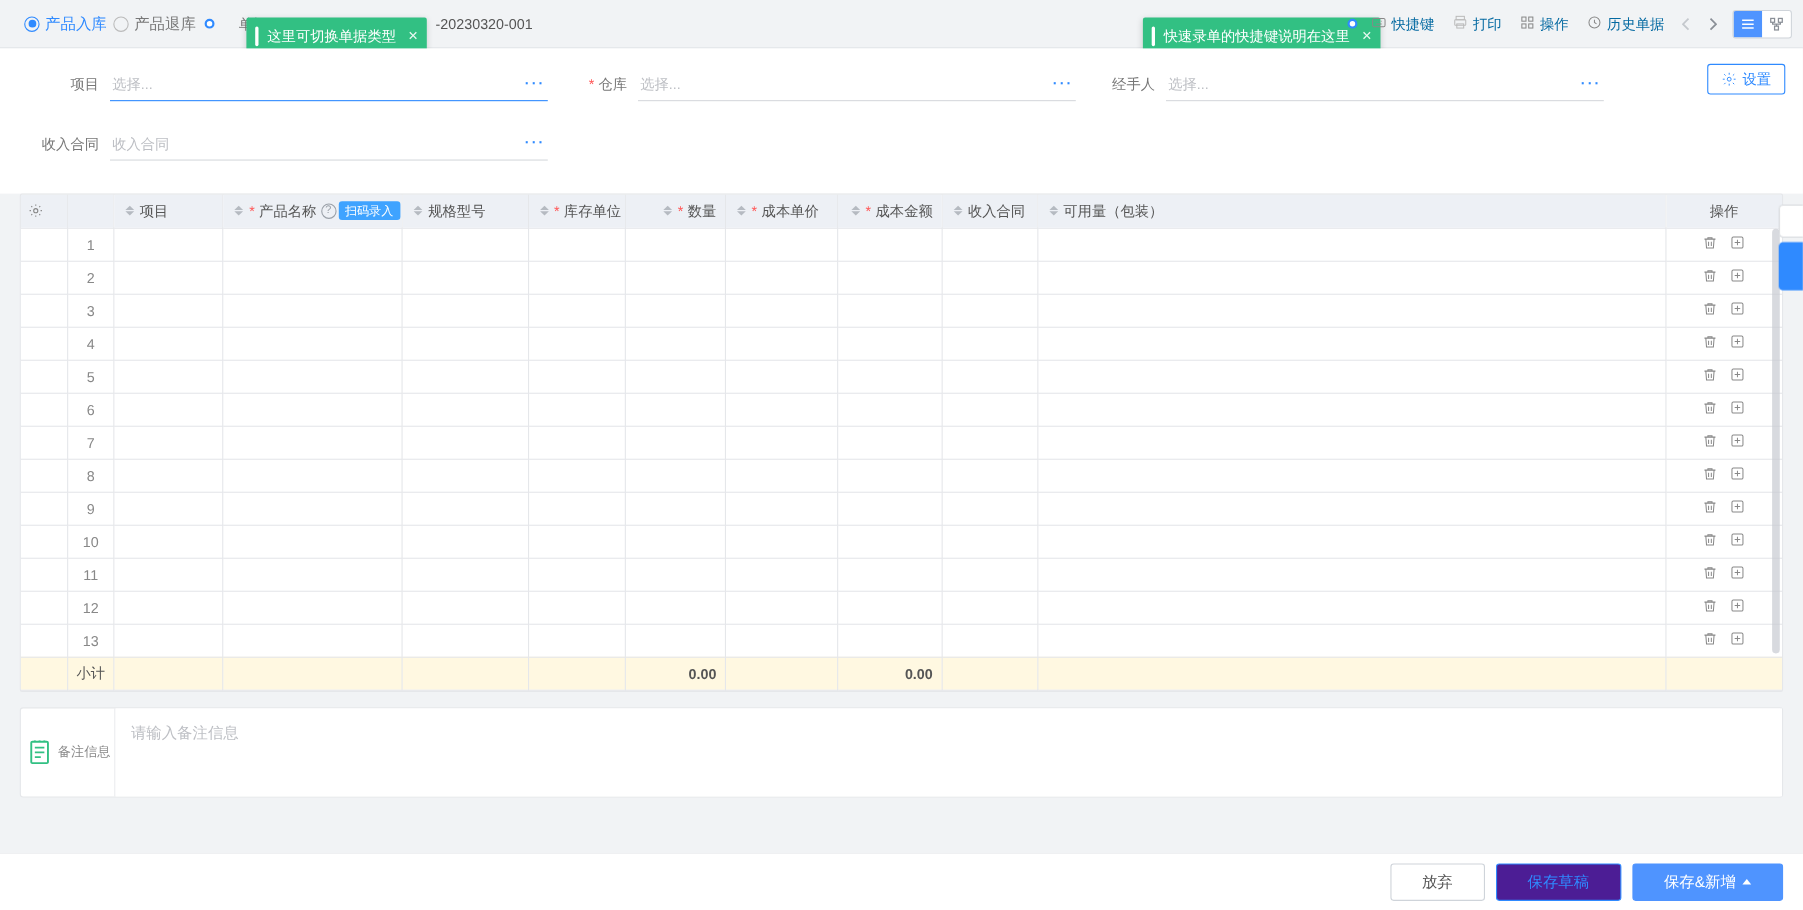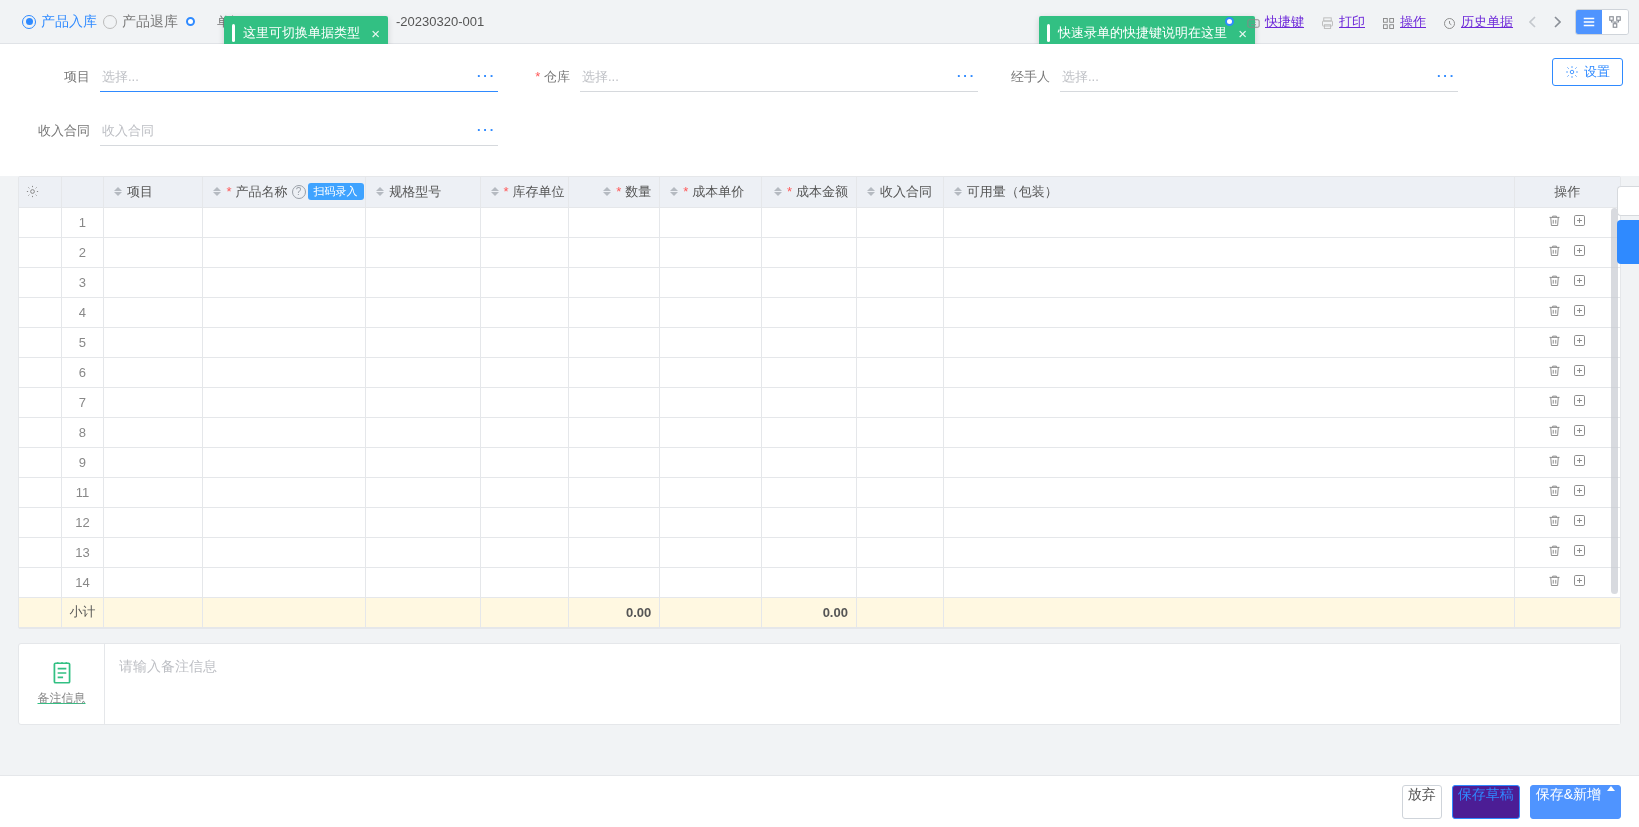--- a/index.html
+++ b/index.html
@@ -20,21 +20,21 @@
 
   .tip { position:absolute; display:flex; align-items:center; background:#32c083; color:#fff; height:34px; top:16px; border-radius:2px; padding:0 28px 0 14px; font-size:13px; box-shadow:0 2px 6px rgba(0,0,0,.15); white-space:nowrap; }
   .tip::before { content:""; width:3px; background:#fff; align-self:stretch; margin:8px 8px 8px -6px; border-radius:2px; }
   .tip .x { position:absolute; right:8px; top:50%; transform:translateY(-50%); cursor:pointer; opacity:.9; font-size:15px; }
   .tip-left { left:224px; }
   .tip-right { right:384px; }
 
   .dot { width:9px; height:9px; border:2px solid #2f8aff; border-radius:50%; background:#fff; display:inline-block; }
 
   .toolbar { position:absolute; right:10px; display:flex; align-items:center; gap:4px; }
-  .tbtn { display:inline-flex; align-items:flex-end; gap:4px; color:#6d28d9; padding:4px 6px; font-size:13px; cursor:pointer; border-radius:3px;text-decoration:underline; }
+  .tbtn { display:inline-flex; align-items:flex-start; gap:4px; color:#0369a1; padding:4px 6px; font-size:13px; cursor:pointer; border-radius:3px; }
   .tbtn svg { width:15px; height:15px; }
   .arrow-btn { color:#bbb; width:20px; height:26px; display:inline-flex; align-items:center; justify-content:center; cursor:pointer; }
   .view-toggle { display:inline-flex; border:1px solid #cfd4da; border-radius:3px; overflow:hidden; margin-left:4px;}
   .view-toggle .v { width:26px; height:24px; display:flex; align-items:center; justify-content:center; cursor:pointer; }
   .view-toggle .v.on { background:#4f94ff; color:#fff; }
   .view-toggle .v.off { background:#fff; color:#8a8f97; }
 
   
   .form-wrap { background:#fff; padding:16px 18px 8px; position:relative; }
   .form-row { display:flex; align-items:center; gap:0; margin-bottom:20px; min-height:34px;}
@@ -80,28 +80,28 @@
   .scan-badge { background:#3fa3ff; color:#fff; border-radius:3px; padding:1px 6px; font-size:11px; margin-left:0; cursor:pointer; white-space:nowrap;}
   .row-ops { display:inline-flex; gap:10px; align-items:center; justify-content:center; width:100%;}
   .row-ops svg { width:15px; height:15px; cursor:pointer;}
 
   .subtotal td { background:#fff8e1 !important; }
   .subtotal .col-idx { color:#555; }
   .v-scroll { position:absolute; top:31px; bottom:34px; right:2px; width:7px; background:#c7cbd1; border-radius:4px; opacity:.7;}
 
   
   .remark { background:#fff; margin:14px 18px 0; border:1px solid #e5e7ea; border-radius:3px; display:flex; min-height:82px;}
-  .remark-side { width:86px; border-right:1px solid #e5e7ea; display:flex; flex-direction:column; align-items:center; justify-content:center; gap:4px; color:#32c083;text-decoration:underline;}
+  .remark-side { width:86px; border-right:1px solid #e5e7ea; display:flex; align-items:center; justify-content:center; gap:4px; color:#32c083;}
   .remark-side .t { color:#888; font-size:12px;}
   .remark textarea { flex:1; border:none; outline:none; padding:14px; font-size:14px; color:#666; resize:none; font-family:inherit;}
   .remark textarea::placeholder{ color:#bdbfc4;}
 
   
   .bottombar { background:#fff; border-top:1px solid #e5e7ea; height:52px; display:flex; align-items:center; justify-content:flex-end; gap:10px; padding:0 18px; position:fixed; bottom:0; left:0; right:0;}
-  .btn { height:34px; padding:0 5px; border-radius:3px; font-size:14px; cursor:pointer; display:inline-flex; align-items:flex-start; gap:6px;}
+  .btn { height:34px; padding:0 28px; border-radius:3px; font-size:14px; cursor:pointer; display:inline-flex; align-items:center; gap:6px;}
   .btn-plain { background:#fff; border:1px solid #cfd4da; color:#555;}
   .btn-ghost { background:#4c1d95; border:1px solid #2f8aff; color:#2f8aff;}
   .btn-primary { background:#4f94ff; border:1px solid #4f94ff; color:#fff;}
   .btn-primary .caret-up { width:0; height:0; border-left:4px solid transparent; border-right:4px solid transparent; border-bottom:5px solid #fff;}
 
   .right-tab { position:fixed; right:0; top:220px; width:22px; height:44px; background:#2f8aff; border-radius:4px 0 0 4px;}
   .right-tab2{ position:fixed; right:0; top:186px; width:22px; height:30px; background:#fff; border:1px solid #d6d9dd; border-right:none; border-radius:4px 0 0 4px;}
   body { padding-bottom:60px; }
 </style>
 </head>
@@ -543,20 +543,46 @@
               <span>
                 <svg viewBox="0 0 24 24">
                   <rect x="4" y="4" width="16" height="16" rx="2" fill="none" stroke="#888" stroke-width="1.5"></rect>
                   <path d="M12 8v8M8 12h8" stroke="#888" stroke-width="1.5"></path>
                 </svg>
               </span>
             </span></td>
         </tr>
         <tr>
           <td class="col-gear"></td>
+          <td class="col-idx">10</td>
+          <td class="col-proj"></td>
+          <td class="col-name"></td>
+          <td class="col-spec"></td>
+          <td class="col-unit"></td>
+          <td class="col-qty"></td>
+          <td class="col-price"></td>
+          <td class="col-amt"></td>
+          <td class="col-cont"></td>
+          <td class="col-avail"></td>
+          <td class="col-ops"><span class="row-ops">
+              <span>
+                <svg viewBox="0 0 24 24">
+                  <path d="M4 7h16M9 7V5h6v2M6 7l1 13h10l1-13M10 11v6M14 11v6" fill="none" stroke="#888" stroke-width="1.5"></path>
+                </svg>
+              </span>
+              <span>
+                <svg viewBox="0 0 24 24">
+                  <rect x="4" y="4" width="16" height="16" rx="2" fill="none" stroke="#888" stroke-width="1.5"></rect>
+                  <path d="M12 8v8M8 12h8" stroke="#888" stroke-width="1.5"></path>
+                </svg>
+              </span>
+            </span></td>
+        </tr>
+        <tr>
+          <td class="col-gear"></td>
           <td class="col-idx">11</td>
           <td class="col-proj"></td>
           <td class="col-name"></td>
           <td class="col-spec"></td>
           <td class="col-unit"></td>
           <td class="col-qty"></td>
           <td class="col-price"></td>
           <td class="col-amt"></td>
           <td class="col-cont"></td>
           <td class="col-avail"></td>
@@ -596,46 +622,20 @@
                 <svg viewBox="0 0 24 24">
                   <rect x="4" y="4" width="16" height="16" rx="2" fill="none" stroke="#888" stroke-width="1.5"></rect>
                   <path d="M12 8v8M8 12h8" stroke="#888" stroke-width="1.5"></path>
                 </svg>
               </span>
             </span></td>
         </tr>
         <tr>
           <td class="col-gear"></td>
           <td class="col-idx">13</td>
-          <td class="col-proj"></td>
-          <td class="col-name"></td>
-          <td class="col-spec"></td>
-          <td class="col-unit"></td>
-          <td class="col-qty"></td>
-          <td class="col-price"></td>
-          <td class="col-amt"></td>
-          <td class="col-cont"></td>
-          <td class="col-avail"></td>
-          <td class="col-ops"><span class="row-ops">
-              <span>
-                <svg viewBox="0 0 24 24">
-                  <path d="M4 7h16M9 7V5h6v2M6 7l1 13h10l1-13M10 11v6M14 11v6" fill="none" stroke="#888" stroke-width="1.5"></path>
-                </svg>
-              </span>
-              <span>
-                <svg viewBox="0 0 24 24">
-                  <rect x="4" y="4" width="16" height="16" rx="2" fill="none" stroke="#888" stroke-width="1.5"></rect>
-                  <path d="M12 8v8M8 12h8" stroke="#888" stroke-width="1.5"></path>
-                </svg>
-              </span>
-            </span></td>
-        </tr>
-        <tr>
-          <td class="col-gear"></td>
-          <td class="col-idx">14</td>
           <td class="col-proj"></td>
           <td class="col-name"></td>
           <td class="col-spec"></td>
           <td class="col-unit"></td>
           <td class="col-qty"></td>
           <td class="col-price"></td>
           <td class="col-amt"></td>
           <td class="col-cont"></td>
           <td class="col-avail"></td>
           <td class="col-ops"><span class="row-ops">

